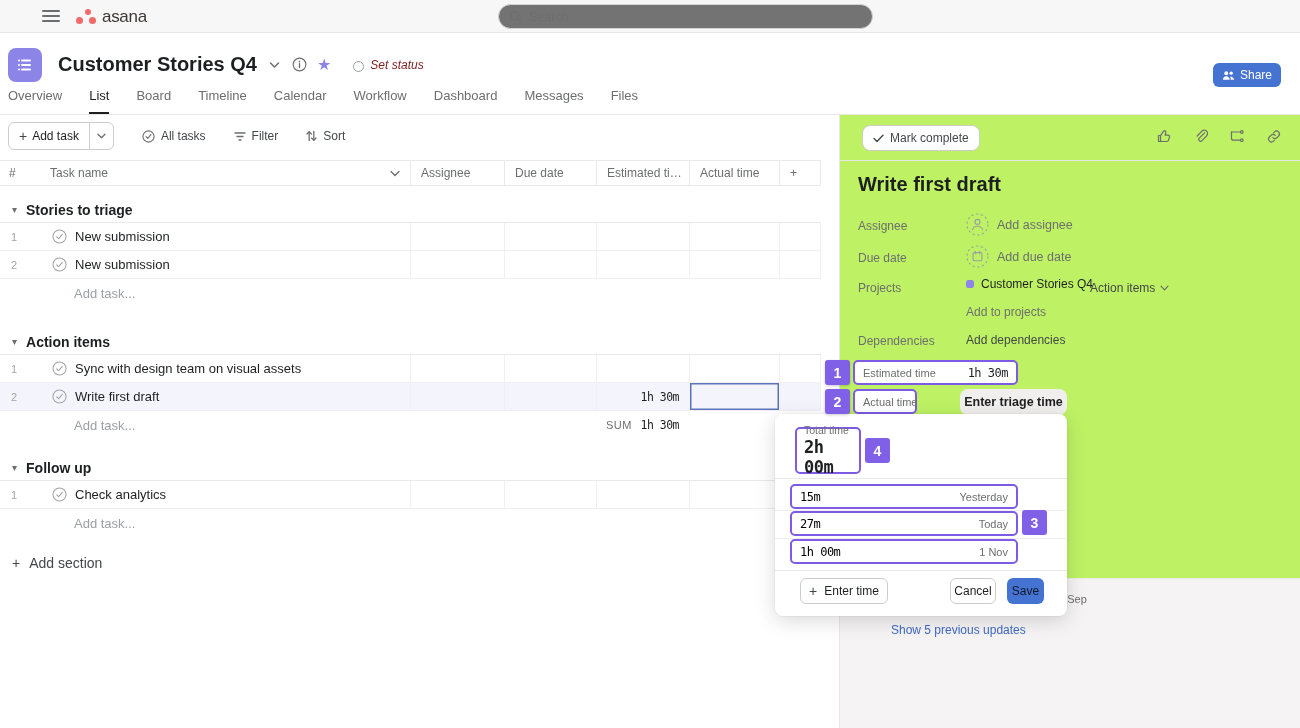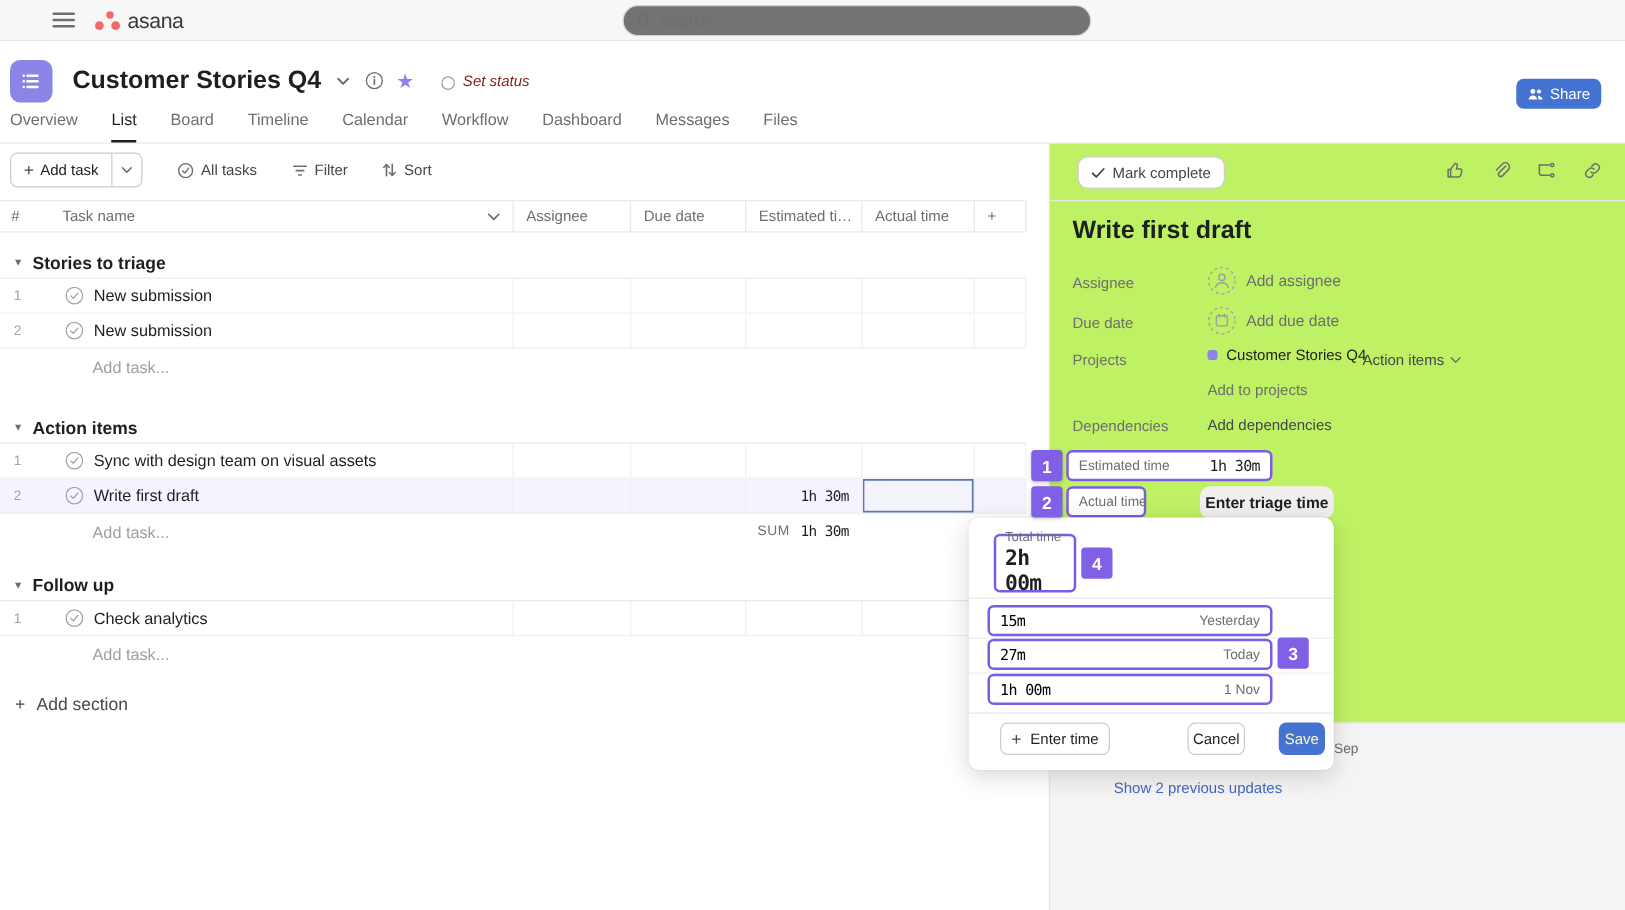--- a/index.html
+++ b/index.html
@@ -129,21 +129,21 @@
   .total-box { left:20px; top:13px; width:66px; height:47px; flex-direction:column; align-items:flex-start; justify-content:center; padding:3px 7px; gap:1px; }
   .total-label { font-size:10.5px; color:#6d6e6f; }
   .total-value { font-size:17px; font-weight:700; color:#1e1f21; }
   .entry-box { left:15px; width:228px; height:25px; justify-content:space-between; padding:0 8px; z-index:2; }
   .entry-val { font-size:12px; color:#000000; }
   .entry-date { font-size:11px; color:#6d6e6f; }
   .tp-btn { position:absolute; height:26px; border-radius:6px; font-size:12px; font-weight:500; font-family:inherit; cursor:pointer;
     display:flex; align-items:center; justify-content:center; }
   .enter-time { left:25px; top:164px; width:88px; background:#fff; border:1px solid #cfcbcb; color:#1e1f21; gap:7px; }
   .cancel-btn { left:175px; top:164px; width:46px; background:#fff; border:1px solid #cfcbcb; color:#1e1f21; }
-  .save-btn { left:232px; top:164px; width:37px; background:#4573d2; border:none; color:#fef9c3;margin-left:16px; }
+  .save-btn { left:232px; top:164px; width:37px; background:#4573d2; border:none; color:#0f172a; }
 
   
   .ann { position:absolute; width:25px; height:25px; background:#8160e8; border-radius:3px; color:#fff;
     font-size:14px; font-weight:700; display:flex; align-items:center; justify-content:center; z-index:6;
     box-shadow:0 1px 3px rgba(0,0,0,.2); }
   .ann1 { left:825px; top:360px; }
   .ann2 { left:825px; top:389px; }
   svg { display:block; }
 </style>
 </head>
@@ -505,21 +505,21 @@
       <span class="tfield-val mono">1h 30m</span>
     </div>
 
     <div class="pbox act-box">
       <span class="tfield-label">Actual time</span>
     </div>
     <button class="enter-actual">Enter triage time</button>
 
     <div class="comments-area"></div>
     <span class="partial-date">9 Sep</span>
-    <span class="show-updates">Show 2 previous updates</span>
+    <span class="show-updates">Show 5 previous updates</span>
   </div>
 
   <div class="time-popup">
     <div class="pbox total-box" style="position:absolute;">
       <span class="total-label">Total time</span>
       <span class="total-value mono">2h 00m</span>
     </div>
     <div class="ann" style="left:90px; top:24px; position:absolute; box-shadow:none;">4</div>
 
     <div class="tp-line tp-sec" style="top:64px;"></div>

